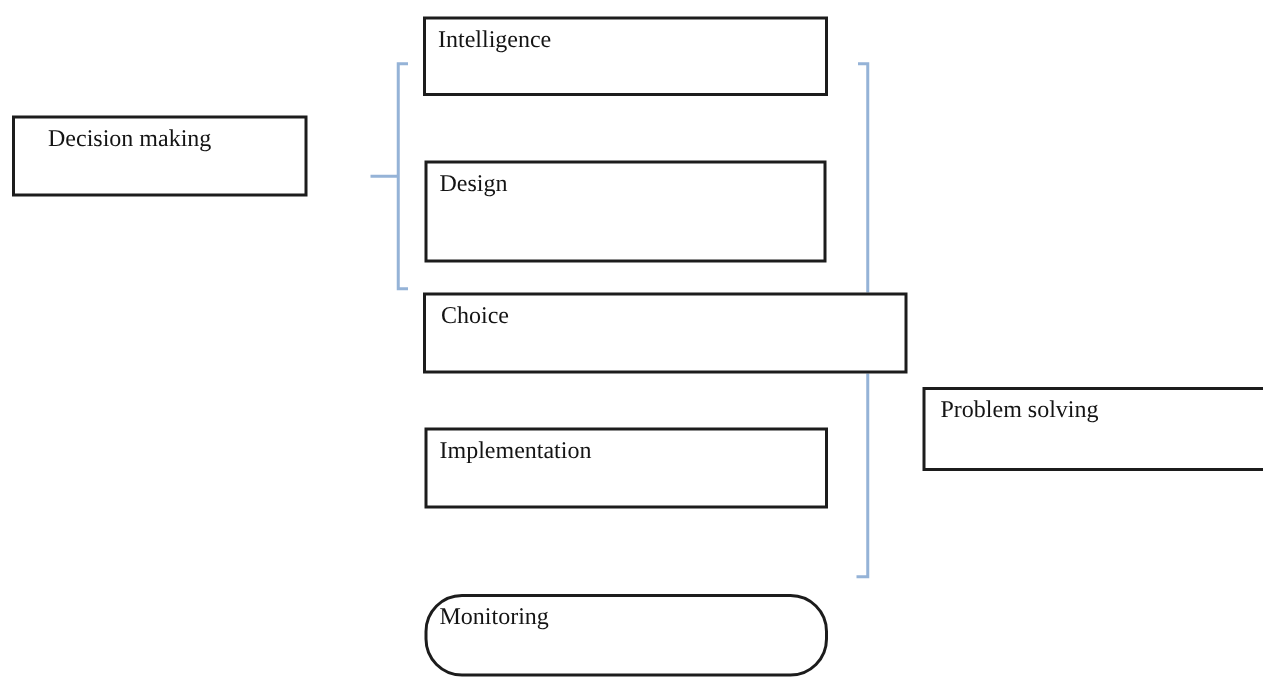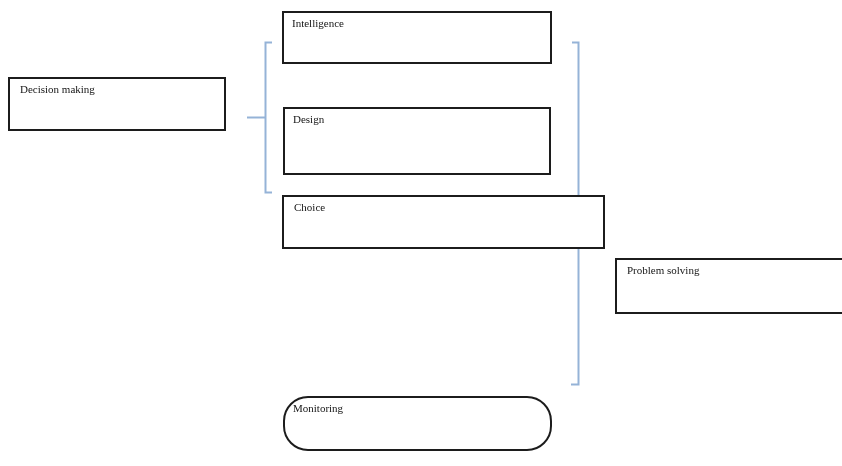--- a/index.html
+++ b/index.html
@@ -13,33 +13,33 @@
     height: 466px;
     background: #ffffff;
     overflow: hidden;
     font-family: "Liberation Serif", "DejaVu Serif", serif;
   }
   .dbox {
     position: absolute;
     box-sizing: border-box;
     border: 2px solid #1c1c1c;
     background: #ffffff;
-    font-size: 11px;
+    font-size: 16px;
     line-height: 1.25;
     color: #141414;
     padding: 4px 8px;
   }
   .dbox span { display: inline-block; }
 
   .box-intelligence   { left:282px; top:11px;  width:270px; height:53px; }
   .box-design         { left:283px; top:97px;  width:268px; height:68px;margin-top:10px; }
   .box-choice         { left:282px; top:195px; width:323px; height:54px; padding-left:10px; }
   .box-implementation { left:283px; top:285px; width:269px; height:54px; }
   .box-monitoring     { left:283px; top:396px; width:269px; height:55px;border-radius:25px; }
-  .box-decision       { left:8px;   top:77px;  width:218px; height:54px; padding-left:10px; }
+  .box-decision       { left:8px;   top:77px;  width:197px; height:54px; padding-left:22px; }
   .box-problem        { left:615px; top:258px; width:254px; height:56px; padding-left:10px; }
 
   .brace-layer {
     position: absolute;
     left: 0; top: 0;
     width: 842px;
     height: 466px;
     pointer-events: none;
   }
 </style>
@@ -66,20 +66,23 @@
   </div>
 
   <div class="dbox box-design">
     <span>Design</span>
   </div>
 
   <div class="dbox box-choice">
     <span>Choice</span>
   </div>
 
+  <div class="dbox box-implementation">
+    <span>Implementation</span>
+  </div>
 
   <div class="dbox box-monitoring">
     <span>Monitoring</span>
   </div>
 
   <div class="dbox box-decision">
     <span>Decision making</span>
   </div>
 
   <div class="dbox box-problem">

